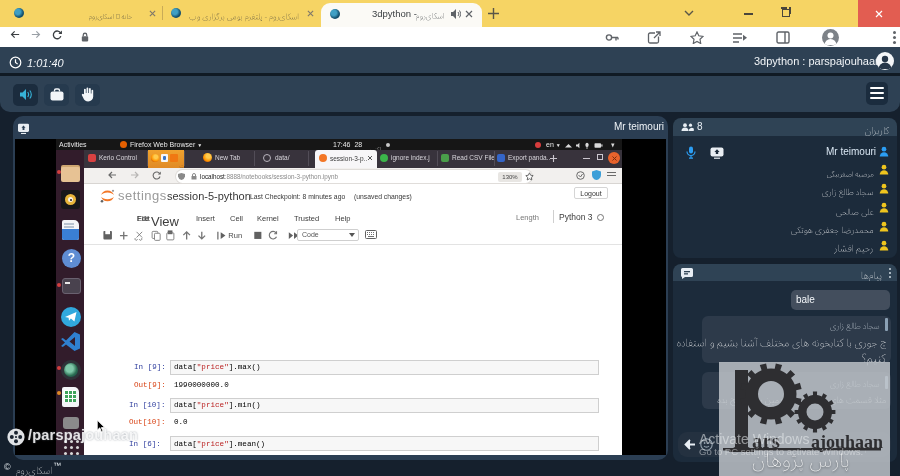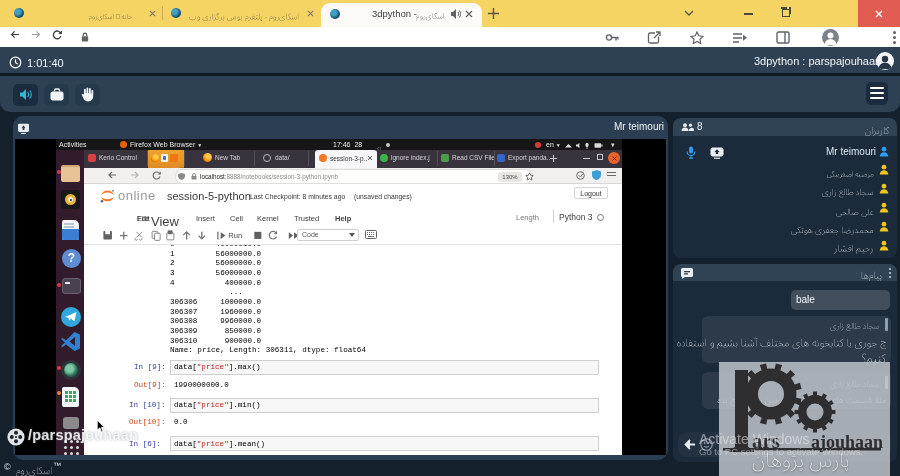--- a/index.html
+++ b/index.html
@@ -99,21 +99,21 @@
         <circle cx="8.5" cy="6.5" r="3" fill="#fff"></circle>
         <path fill="#fff" d="M2.5 16a6 6 0 0 1 12 0z"></path>
       </svg></div>
 <div class="abs" style="left:893px;top:31px;width:3px;height:3px;border-radius:50%;background:#5f6368;box-shadow:0 5px 0 #5f6368,0 10px 0 #5f6368;"></div>
 
 <div class="abs" style="left:0;top:46.5px;width:900px;height:26.5px;background:#2e4154;"></div>
 <svg class="abs" style="left:9px;top:56px" width="13" height="13" viewBox="0 0 14 14">
       <circle cx="7" cy="7" r="5.7" fill="none" stroke="#fff" stroke-width="1.3"></circle>
       <path fill="none" stroke="#fff" stroke-width="1.3" d="M7 3.6V7l2.3 1.6"></path>
     </svg>
-<div class="abs" style="left:27px;top:57px;font-size:11px;color:#f2f5f8;">1:01:40</div>
+<div class="abs" style="left:27px;top:57px;font-size:11px;color:#f2f5f8;font-style:italic;">1:01:40</div>
 <div class="abs" style="left:754px;top:55px;font-size:11px;color:#f2f5f8;">3dpython : parspajouhaan</div>
 <div class="abs" style="left:876px;top:52px;width:18px;height:18px;border-radius:50%;background:#f4f6f8;overflow:hidden;"><svg width="18" height="18" viewBox="0 0 18 18">
         <circle cx="9" cy="7" r="3.2" fill="#273749"></circle>
         <path fill="#273749" d="M2.5 17a6.5 6.5 0 0 1 13 0z"></path>
       </svg></div>
 <div class="abs" style="left:0;top:73px;width:900px;height:2.5px;background:#101a24;"></div>
 <div class="abs" style="left:0;top:75.5px;width:900px;height:36px;background:#2e4154;border-radius:0 0 10px 10px;"></div>
 
 <div class="abs" style="left:13px;top:84px;width:25px;height:22px;background:#1b2c3e;border-radius:5px;"></div>
 <svg class="abs" style="left:19px;top:88px" width="14" height="13" viewBox="0 0 14 13">
@@ -292,34 +292,34 @@
 <div class="abs" style="left:551px;top:33px;width:9px;height:1.4px;background:#6a6a6a;box-shadow:0 3px 0 #6a6a6a;"></div>
 
 <div class="abs" style="left:28px;top:44.5px;width:538px;height:271.5px;background:#ffffff;"></div>
 
 <svg class="abs" style="left:44px;top:50px" width="15" height="14" viewBox="0 0 15 14">
           <path fill="#f37726" d="M7.5 10.2c-2.8 0-5.2-1-6.4-2.5a6.8 6.8 0 0 0 12.8 0c-1.2 1.5-3.6 2.5-6.4 2.5z"></path>
           <path fill="#f37726" d="M7.5 3.4c2.8 0 5.2 1 6.4 2.5a6.8 6.8 0 0 0-12.8 0c1.2-1.5 3.6-2.5 6.4-2.5z"></path>
           <circle cx="13" cy="1.8" r="1.1" fill="#989798"></circle>
           <circle cx="2" cy="12.2" r="1.3" fill="#616262"></circle>
         </svg>
-<div class="abs" style="left:62px;top:49px;font-size:13px;color:#9a9a9a;letter-spacing:.5px;">online</div>
+<div class="abs" style="left:62px;top:49px;font-size:13px;color:#9a9a9a;letter-spacing:.5px;">settings</div>
 <div class="abs" style="left:111px;top:50.5px;font-size:11px;color:#383838;font-weight:500;">session-5-python</div>
 <div class="abs" style="left:194px;top:54px;font-size:6.8px;color:#383838;">Last Checkpoint: 8 minutes ago</div>
 <div class="abs" style="left:298px;top:54px;font-size:6.8px;color:#383838;">(unsaved changes)</div>
 <div class="abs" style="left:518px;top:48px;width:34px;height:12px;border:1px solid #d5d5d5;border-radius:2px;font-size:7px;color:#333;text-align:center;line-height:12px;">Logout</div>
 
 <div class="abs" style="left:53px;top:74.5px;font-size:7.5px;color:#3c3c3c;padding-left:28px;">File</div>
 <div class="abs" style="left:81px;top:74.5px;font-size:7.5px;color:#3c3c3c;">Edit</div>
 <div class="abs" style="left:95px;top:74.5px;font-size:13px;color:#3c3c3c;">View</div>
 <div class="abs" style="left:140px;top:74.5px;font-size:7.5px;color:#3c3c3c;">Insert</div>
 <div class="abs" style="left:174px;top:74.5px;font-size:7.5px;color:#3c3c3c;text-align:right;">Cell</div>
 <div class="abs" style="left:201px;top:74.5px;font-size:7.5px;color:#3c3c3c;">Kernel</div>
 <div class="abs" style="left:238px;top:74.5px;font-size:7.5px;color:#3c3c3c;">Trusted</div>
-<div class="abs" style="left:279px;top:74.5px;font-size:7.5px;color:#3c3c3c;font-weight:bold;">Help</div>
+<div class="abs" style="left:279px;top:74.5px;font-size:7.5px;color:#3c3c3c;">Help</div>
 <div class="abs" style="left:460px;top:74px;font-size:7.5px;color:#777;">Length</div>
 <div class="abs" style="left:497px;top:71px;width:1px;height:13px;background:#cfcfcf;"></div>
 <div class="abs" style="left:503px;top:73px;font-size:8.5px;color:#3c3c3c;">Python 3</div>
 <div class="abs" style="left:541px;top:74.5px;width:7px;height:7px;border-radius:50%;border:1.2px solid #757575;"></div>
 
 <svg class="abs" style="left:46px;top:89.5px" width="262" height="12.3" viewBox="0 0 276 13">
 <g fill="none" stroke="#757575" stroke-width="0.9">
 <rect x="1" y="2" width="9" height="9" fill="#616161" stroke="none" rx="1"></rect>
             <rect x="3" y="2" width="5" height="3.5" fill="#fff" stroke="none"></rect>
 <path d="M22.5 3v8M18.5 7h8" stroke-width="1.4"></path>
@@ -343,32 +343,20 @@
 <svg class="abs" style="left:293px;top:94px" width="6" height="4" viewBox="0 0 6 4">
           <path fill="#555" d="M0 0h6L3 4z"></path>
         </svg>
 <svg class="abs" style="left:309px;top:90.5px" width="12" height="9" viewBox="0 0 12 9">
           <rect x="0.5" y="0.5" width="11" height="8" rx="1" fill="none" stroke="#616161"></rect>
           <path stroke="#616161" stroke-width="0.9" d="M2 2.5h1M4 2.5h1M6 2.5h1M8 2.5h1M2 4.5h1M4 4.5h1M6 4.5h1M8 4.5h1M3 6.5h6"></path>
         </svg>
 <div class="abs" style="left:28px;top:104.5px;width:538px;height:1px;background:#e3e3e3;"></div>
 
 <div class="abs" style="left:28px;top:105.5px;width:538px;height:210.5px;background:#fff;overflow:hidden;">
-<pre style="position:absolute;left:86px;top:-4.3px;font-family:'Liberation Mono',monospace;font-size:7.6px;line-height:9.64px;color:#000;">0         40000010.0
-1         56000000.0
-2         56000000.0
-3         56000000.0
-4           400000.0
-             ...
-306306     1000000.0
-306307     1960000.0
-306308     9960000.0
-306309      850000.0
-306310      900000.0
-Name: price, Length: 306311, dtype: float64</pre>
 
 <div class="abs" style="left:50px;top:118.5px;font-family:'Liberation Mono',monospace;font-size:7.6px;color:#303f9f;">In [9]:</div>
 <div class="abs" style="left:86px;top:115px;width:429px;height:15px;background:#f7f7f7;border:1px solid #cfcfcf;"></div>
 <div class="abs" style="left:90px;top:118.5px;font-family:'Liberation Mono',monospace;font-size:7.6px;color:#000;">data[<span style="color:#ba2121;">"price"</span>].max()</div>
 <div class="abs" style="left:50px;top:136px;font-family:'Liberation Mono',monospace;font-size:7.6px;color:#d84315;">Out[9]:</div>
 <div class="abs" style="left:90px;top:136px;font-family:'Liberation Mono',monospace;font-size:7.6px;color:#000;">1990000000.0</div>
 
 <div class="abs" style="left:45px;top:156.5px;font-family:'Liberation Mono',monospace;font-size:7.6px;color:#303f9f;">In [10]:</div>
 <div class="abs" style="left:86px;top:153px;width:429px;height:15px;background:#f7f7f7;border:1px solid #cfcfcf;"></div>
 <div class="abs" style="left:90px;top:156.5px;font-family:'Liberation Mono',monospace;font-size:7.6px;color:#000;">data[<span style="color:#ba2121;">"price"</span>].min()</div>

